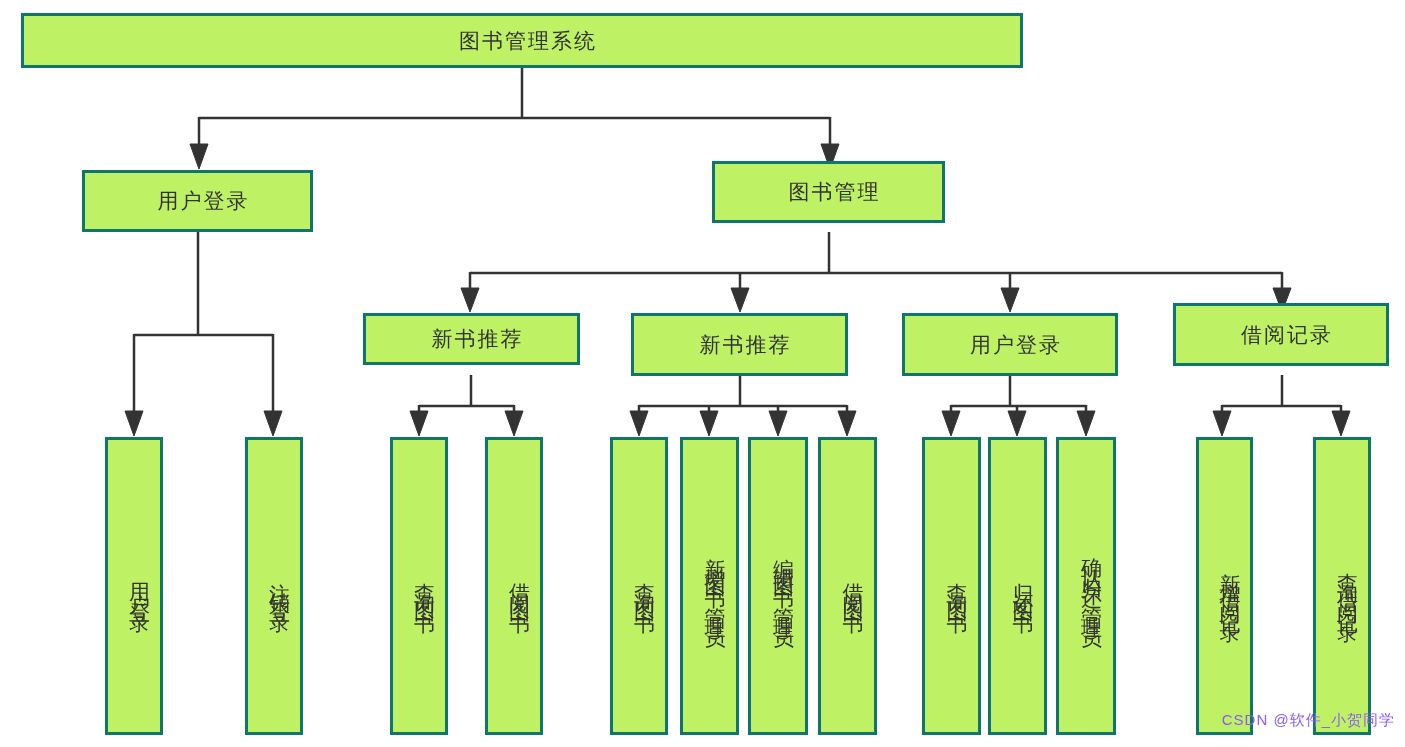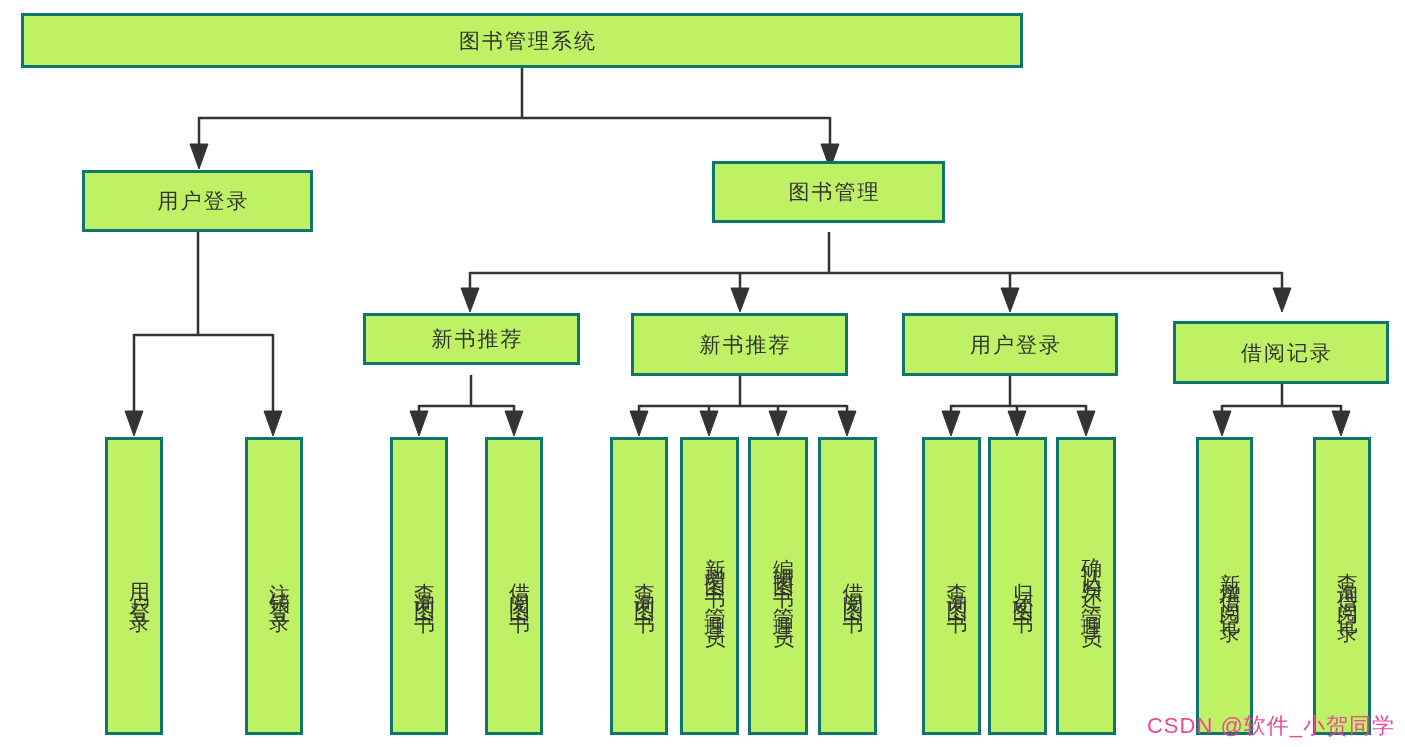--- a/index.html
+++ b/index.html
@@ -50,23 +50,23 @@
     writing-mode: vertical-rl;
     text-orientation: mixed;
     font-size: 21px;
     letter-spacing: 10px;
     line-height: 1;
   }
   .watermark {
     position: absolute;
     right: 10px;
     top: 711px;
-    font-size: 22px;
+    font-size: 15px;
     letter-spacing: 1px;
-    color: #ec4899;
+    color: #8b5cf6;
     z-index: 5;
     white-space: nowrap;
   }
 </style>
 </head>
 <body>
 
 <div class="canvas">
 
   <svg class="connectors" width="1405" height="747">
@@ -146,21 +146,21 @@
   </svg>
 
   <div class="node hbox" style="left:21px; top:13px; width:1002px; height:55px;">图书管理系统</div>
 
   <div class="node hbox" style="left:82px; top:170px; width:231px; height:62px;">用户登录</div>
   <div class="node hbox" style="left:712px; top:161px; width:233px; height:62px;">图书管理</div>
 
   <div class="node hbox" style="left:363px; top:313px; width:217px; height:52px;">新书推荐</div>
   <div class="node hbox" style="left:631px; top:313px; width:217px; height:63px;">新书推荐</div>
   <div class="node hbox" style="left:902px; top:313px; width:216px; height:63px;">用户登录</div>
-  <div class="node hbox" style="left:1173px; top:321px; width:216px; height:63px;text-align:right;">借阅记录</div>
+  <div class="node hbox" style="left:1173px; top:303px; width:216px; height:63px;text-align:right;">借阅记录</div>
 
   <div class="node vbox" style="left:105px; top:437px; width:58px; height:298px;">用户登录</div>
   <div class="node vbox" style="left:245px; top:437px; width:58px; height:298px;">注销登录</div>
 
   <div class="node vbox" style="left:390px; top:437px; width:58px; height:298px;">查询图书</div>
   <div class="node vbox" style="left:485px; top:437px; width:58px; height:298px;">借阅图书</div>
 
   <div class="node vbox" style="left:610px; top:437px; width:58px; height:298px;">查询图书</div>
   <div class="node vbox" style="left:680px; top:437px; width:59px; height:298px;">新增图书（管理员）</div>
   <div class="node vbox" style="left:748px; top:437px; width:60px; height:298px;">编辑图书（管理员）</div>

